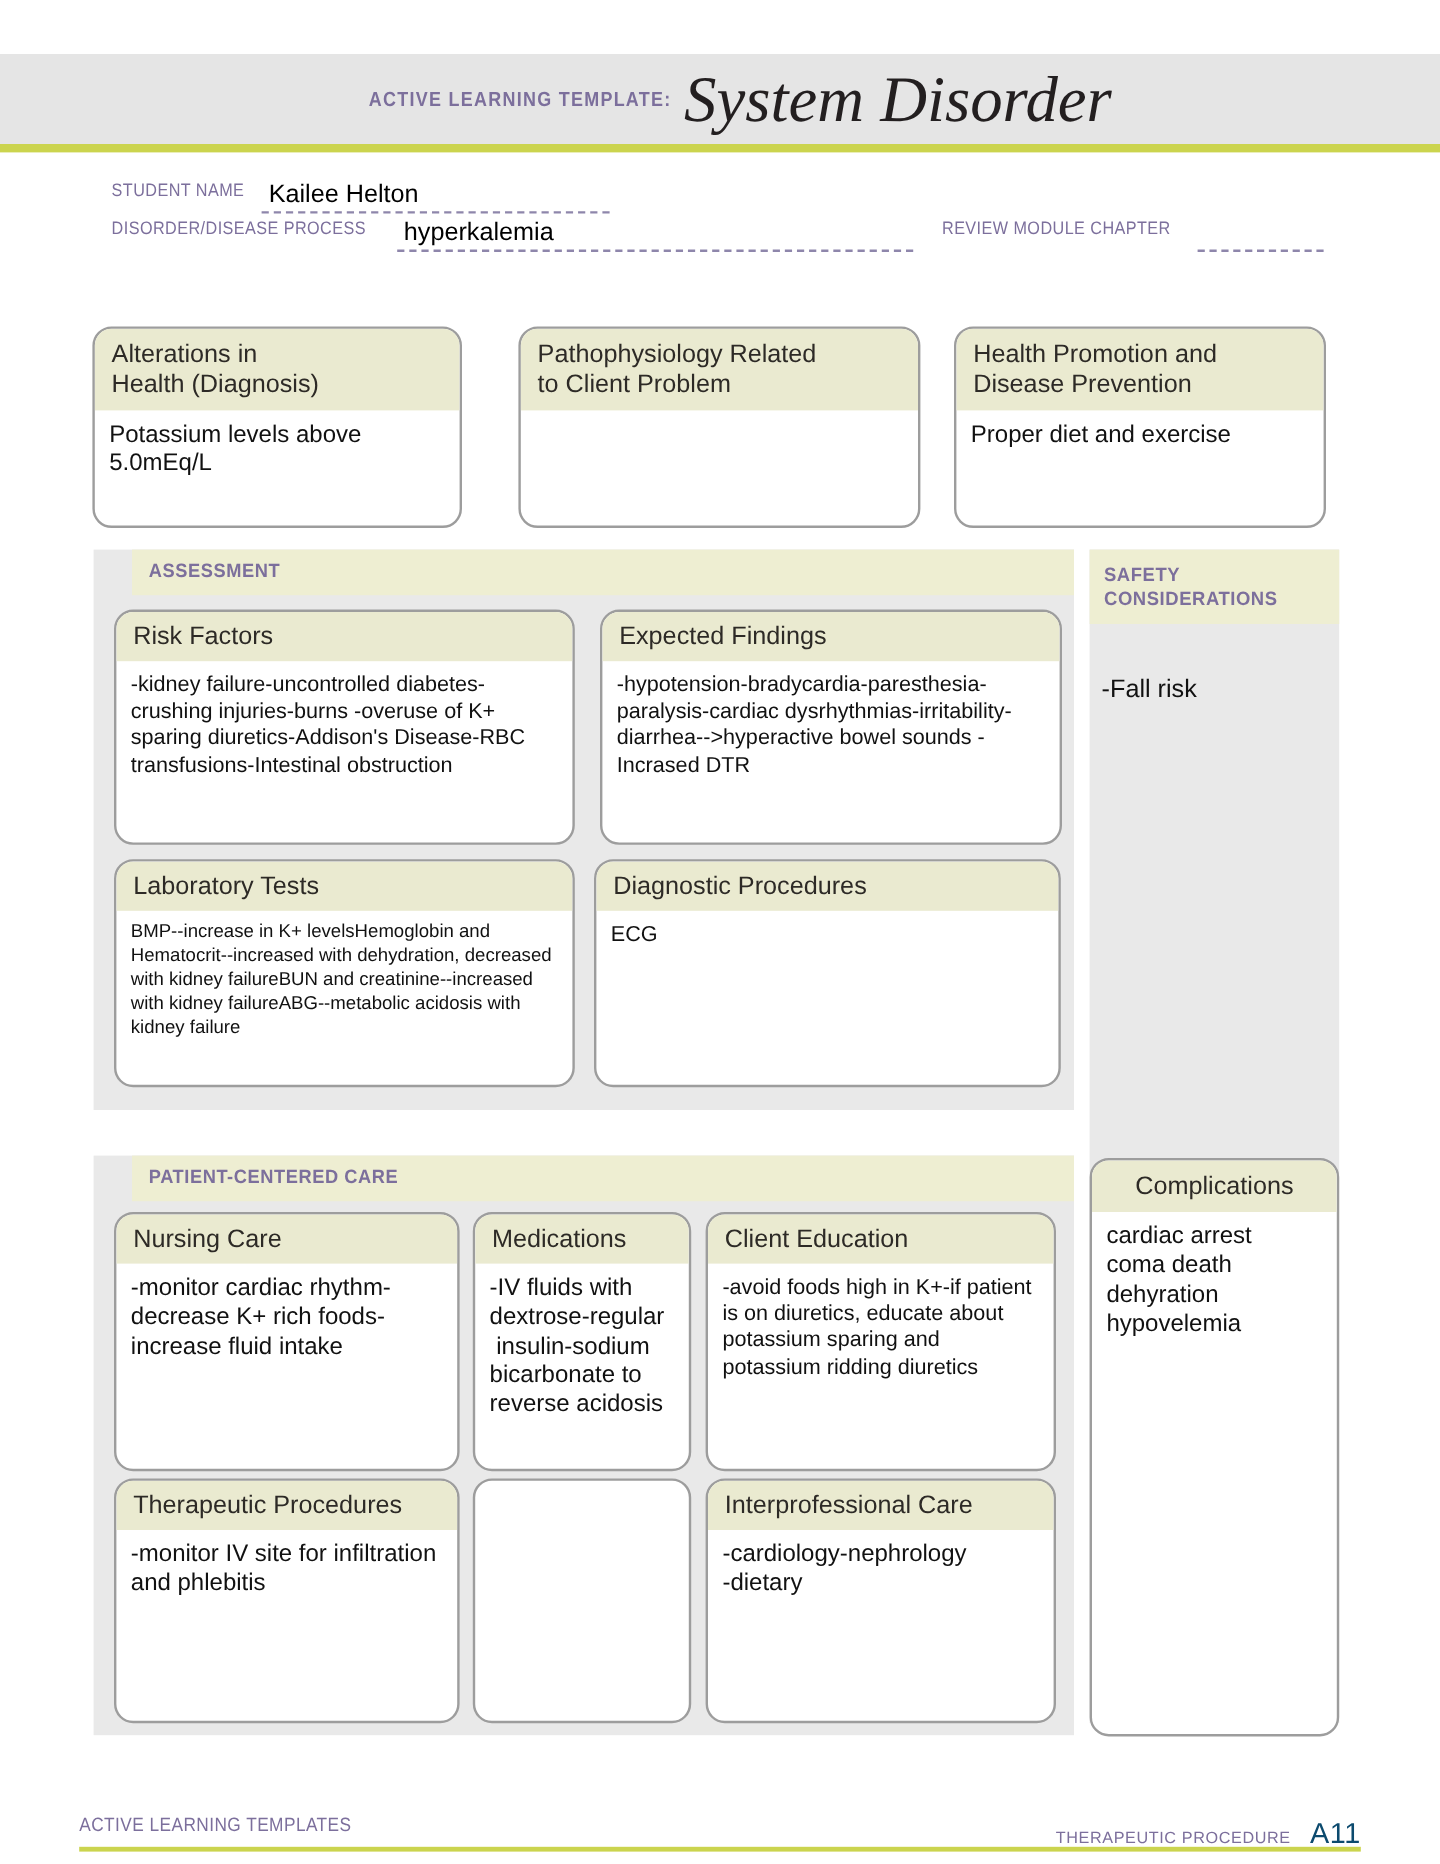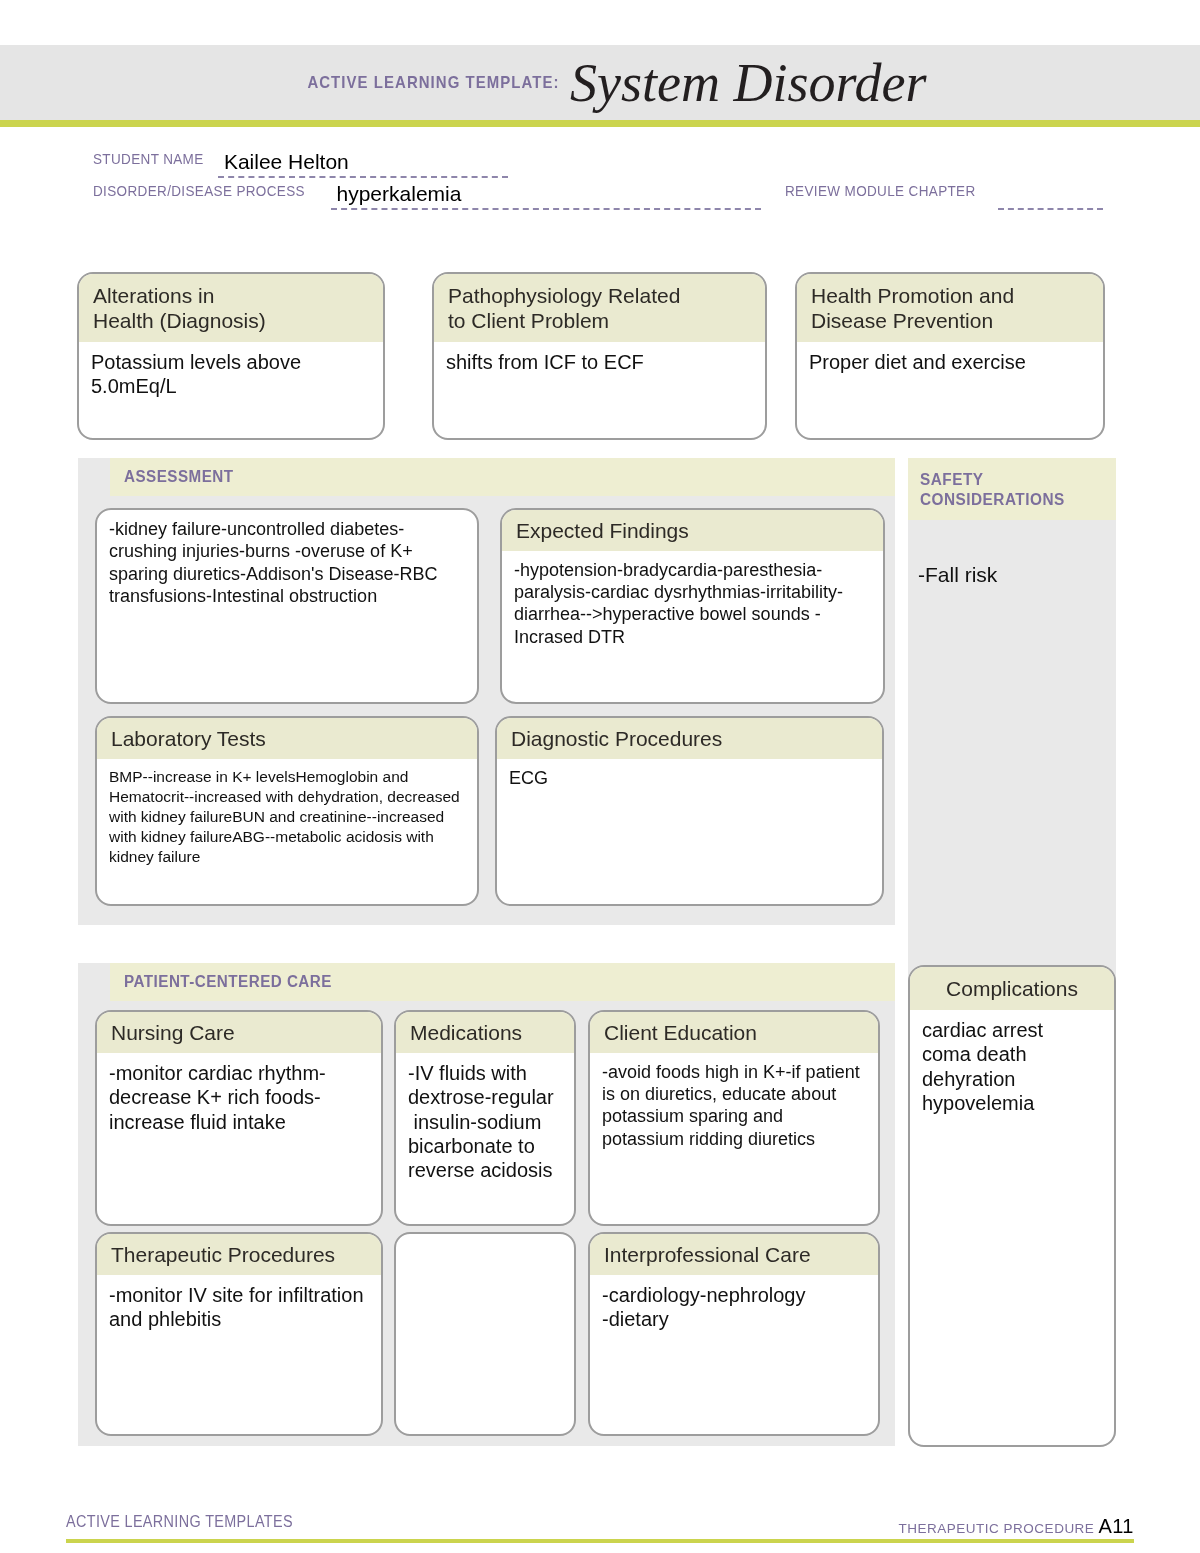--- a/index.html
+++ b/index.html
@@ -207,23 +207,23 @@
   }
   .footer-right {
     position: absolute;
     right: 66px; top: 1515px;
     font-size: 13.5px;
     color: #7c6f9c;
     letter-spacing: 0.5px;
     white-space: nowrap;
   }
   .footer-page {
-    font-size: 20px;
-    margin-left: 4px;
-    color: #000000;
+    font-size: 24px;
+    margin-left: 16px;
+    color: #0c4a6e;
   }
 </style>
 </head>
 <body>
 
 <div class="header-band">
   <span class="header-kicker">ACTIVE LEARNING TEMPLATE:</span>
   <span class="header-title">System Disorder</span>
 </div>
 <div class="header-rule"></div>
@@ -249,35 +249,35 @@
 
 <div class="card" id="box-alterations">
   <div class="card-head">Alterations in
 Health (Diagnosis)</div>
   <div class="card-body">Potassium levels above
 5.0mEq/L</div>
 </div>
 <div class="card" id="box-patho">
   <div class="card-head">Pathophysiology Related
 to Client Problem</div>
-  <div class="card-body">shifts from ICF to ECF</div>
 </div>
 <div class="card" id="box-health">
   <div class="card-head">Health Promotion and
 Disease Prevention</div>
   <div class="card-body">Proper diet and exercise</div>
 </div>
 
 <div class="panel" id="panel-assessment">
   <div class="panel-head">
     <span class="panel-head-title">ASSESSMENT</span>
   </div>
 </div>
 
 <div class="card" id="box-risk">
+  <div class="card-head card-head-sm">Risk Factors</div>
   <div class="card-body body-18">-kidney failure-uncontrolled diabetes-crushing injuries-burns -overuse of K+ sparing diuretics-Addison's Disease-RBC transfusions-Intestinal obstruction</div>
 </div>
 <div class="card" id="box-findings">
   <div class="card-head card-head-sm">Expected Findings</div>
   <div class="card-body body-18">-hypotension-bradycardia-paresthesia-paralysis-cardiac dysrhythmias-irritability-diarrhea--&gt;hyperactive bowel sounds -Incrased DTR</div>
 </div>
 <div class="card" id="box-lab">
   <div class="card-head card-head-sm">Laboratory Tests</div>
   <div class="card-body body-15">BMP--increase in K+ levelsHemoglobin and Hematocrit--increased with dehydration, decreased with kidney failureBUN and creatinine--increased with kidney failureABG--metabolic acidosis with kidney failure</div>
 </div>

